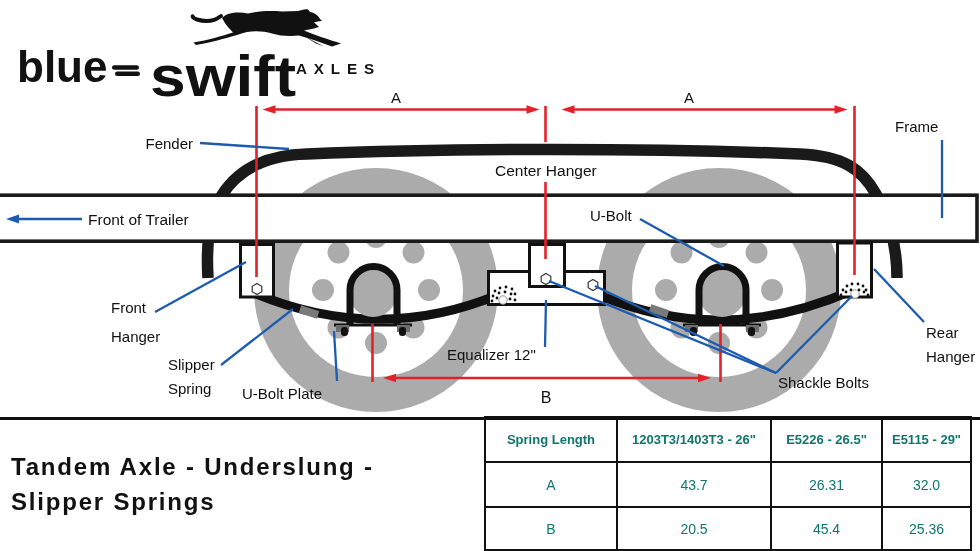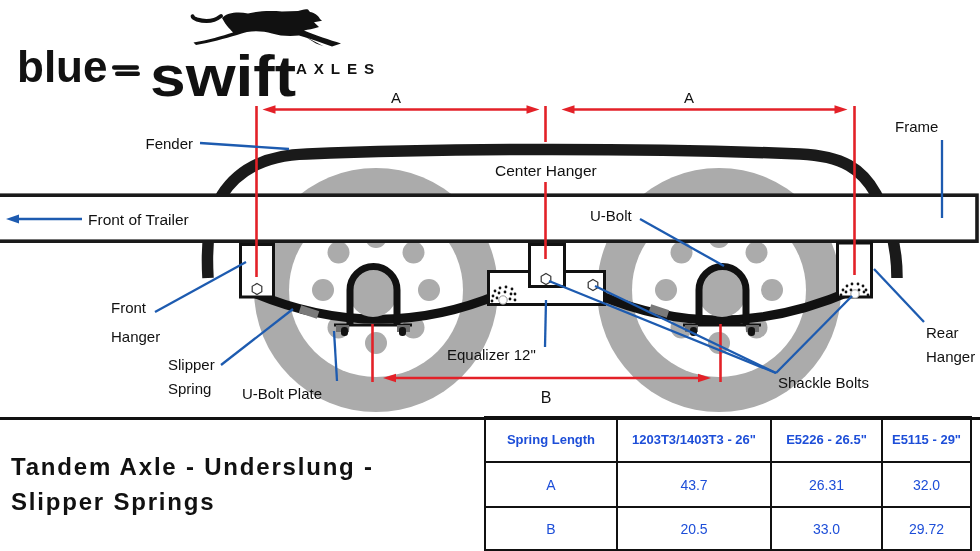--- a/index.html
+++ b/index.html
@@ -1,21 +1,21 @@
 <!DOCTYPE html>
 <html><head>
 <meta charset="utf-8">
 <style>
   html,body{margin:0;padding:0;background:#ffffff;}
   body{width:980px;height:551px;overflow:hidden;font-family:"Liberation Sans",sans-serif;}
   #stage{position:relative;width:980px;height:551px;background:#fff;}
   svg{position:absolute;left:0;top:0;}
   .title{position:absolute;left:11px;top:449px;font-weight:bold;font-size:24px;line-height:35px;color:#111;letter-spacing:1.8px;}
   .tbl{position:absolute;left:484px;top:416px;border-collapse:collapse;}
-  .tbl td{border:2px solid #111;text-align:center;vertical-align:middle;font-size:14px;color:#1d4ed8;padding:0;}
+  .tbl td{border:2px solid #111;text-align:center;vertical-align:middle;font-size:14px;color:#0f766e;padding:0;}
   .tbl .hd td{font-weight:bold;font-size:13px;}
   .divline{position:absolute;left:0;top:417px;width:980px;height:3px;background:#111;}
 </style>
 </head>
 <body>
 <div id="stage">
   <svg width="980" height="551" viewBox="0 0 980 551">
 
     <g id="wheel1">
       <circle cx="376" cy="290" r="122" fill="#ababab"></circle>
@@ -203,18 +203,18 @@
     </tr>
     <tr>
       <td style="height:43px;">A</td>
           <td>43.7</td>
           <td>26.31</td>
           <td>32.0</td>
     </tr>
     <tr>
       <td style="height:41px;">B</td>
           <td>20.5</td>
-          <td>33.0</td>
-          <td>29.72</td>
+          <td>45.4</td>
+          <td>25.36</td>
     </tr>
   </tbody>
     </table>
 </div>
 
 </body></html>

